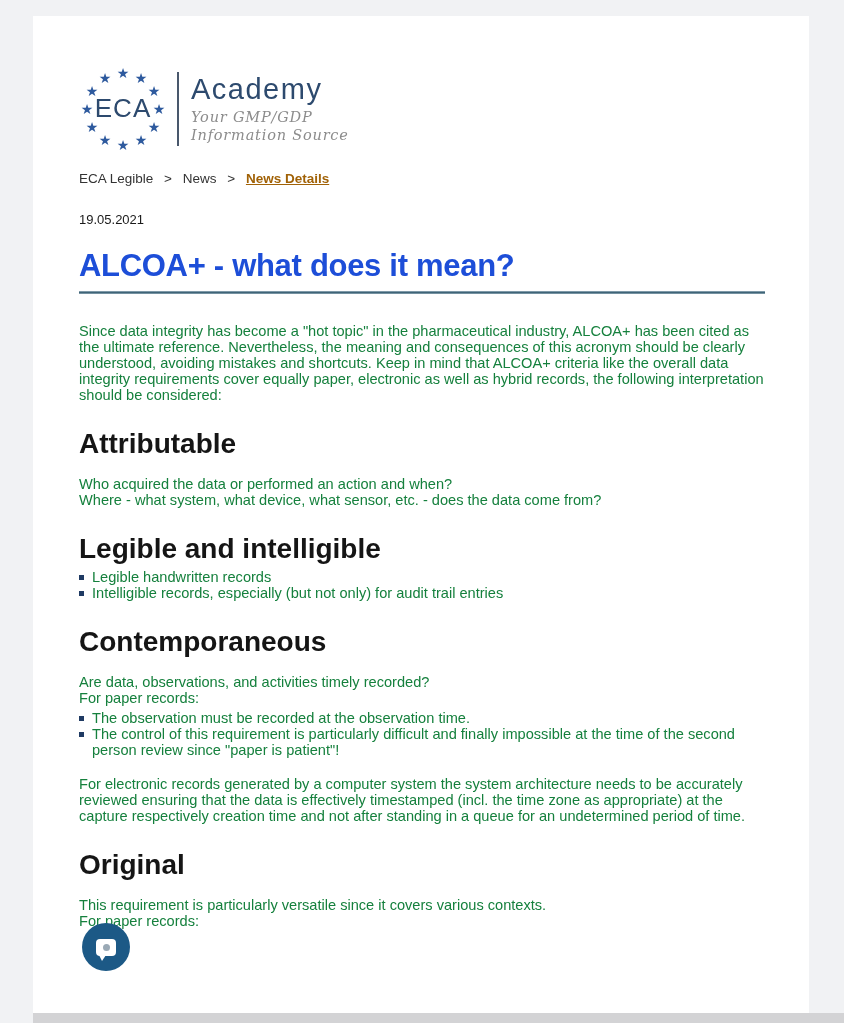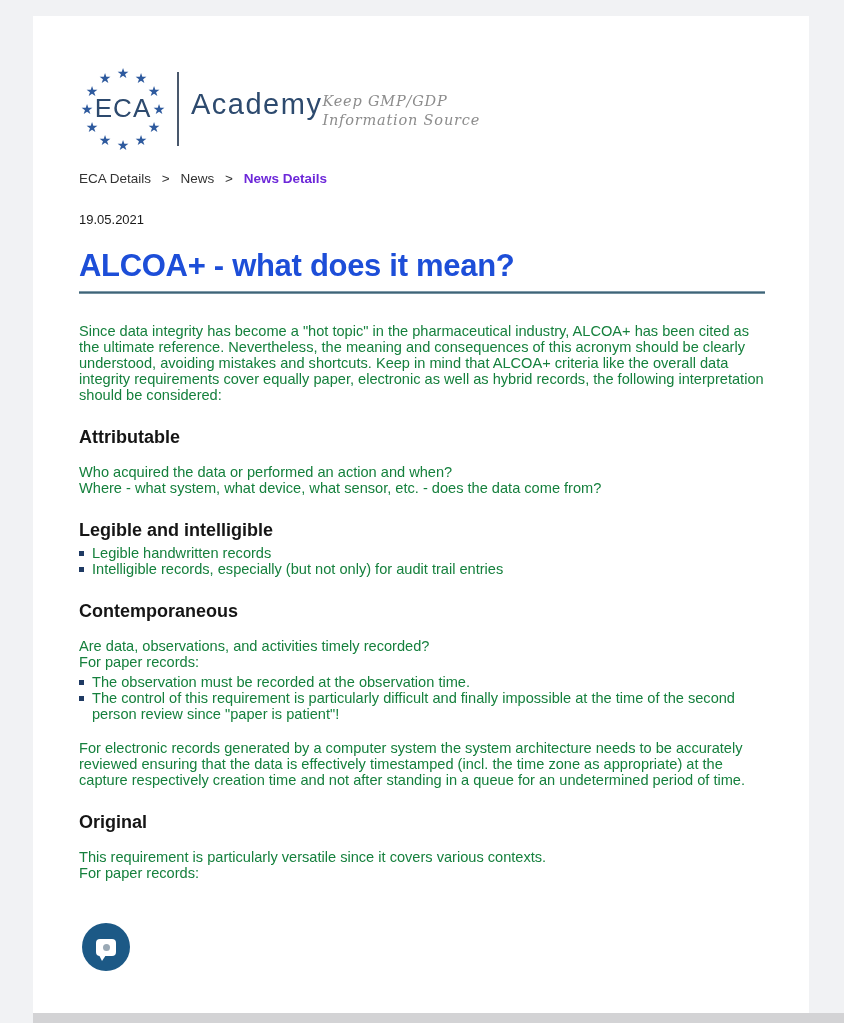--- a/index.html
+++ b/index.html
@@ -45,21 +45,21 @@
     font-size:26px;
     letter-spacing:1px;
     font-weight:400;
   }
   .logo-divider {
     width:2px; height:74px;
     background:#49586c;
     margin:0 12px 0 10px;
     flex:0 0 2px;
   }
-  .logo-text { display:flex; flex-direction:row; }
+  .logo-text { display:flex; flex-direction:column; }
   .brand-name {
     color:#2d4a6e;
     font-size:29px;
     letter-spacing:1.5px;
     font-weight:400;
     line-height:1.05;
   }
   .tagline {
     font-family:"DejaVu Serif", serif;
     font-style:italic;
@@ -71,42 +71,42 @@
   }
 
   
   .breadcrumb {
     margin-top:17px;
     font-size:13.5px;
     color:#333;
   }
   .breadcrumb .crumb { color:#333; text-decoration:none; cursor:pointer; }
   .breadcrumb .sep { margin:0 7px; color:#333; }
-  .breadcrumb .current { font-weight:bold; color:#6d28d9; }
+  .breadcrumb .current { font-weight:bold; color:#a16207;text-decoration:underline; }
 
   
   .date { margin-top:26px; font-size:13px; color:#1a1a1a; }
   h1.title {
     margin-top:20px;
     font-size:31px;
     font-weight:bold;
     color:#1d4ed8;
     letter-spacing:-0.3px;
     line-height:1.2;
   }
   .title-rule {
     margin-top:7px;
     height:3px;
     background:linear-gradient(#b7c9d4 0%, #3f6477 35%, #3f6477 70%, #b7c9d4 100%);
   }
   .body-text { font-size:14.6px; line-height:16px; color:#15803d; }
   p.intro { margin-top:29px; }
   h2.section-heading {
     margin-top:24px;
-    font-size:18px;
+    font-size:28px;
     font-weight:bold;
     color:#151515;
     line-height:1.2;
   }
   .section-lines { margin-top:15px; }
   .section-lines .line { display:block; }
   ul.bullet-list { margin-top:4px; list-style:none; }
   ul.bullet-list li {
     position:relative;
     padding-left:13px;
@@ -174,28 +174,28 @@
       <span class="star" style="left:13px; top:62px">★</span>
       <span class="star" style="left:8px;  top:44px">★</span>
       <span class="star" style="left:13px; top:26px">★</span>
       <span class="star" style="left:26px; top:13px">★</span>
       <span class="eca-text">ECA</span>
     </div>
     <div class="logo-divider"></div>
     <div class="logo-text">
       <span class="brand-name">Academy</span>
       <span class="tagline">
-        <span>Keep GMP/GDP</span><br>
+        <span>Your GMP/GDP</span><br>
         <span>Information Source</span>
       </span>
     </div>
   </div>
 
   <nav class="breadcrumb">
-    <span class="crumb">ECA Details</span>
+    <span class="crumb">ECA Legible</span>
     <span class="sep">&gt;</span>
     <span class="crumb">News</span>
     <span class="sep">&gt;</span>
     <span class="crumb current">News Details</span>
   </nav>
 
   <div class="date">19.05.2021</div>
 
   <h1 class="title">ALCOA+ - what does it mean?</h1>
   <div class="title-rule"></div>

